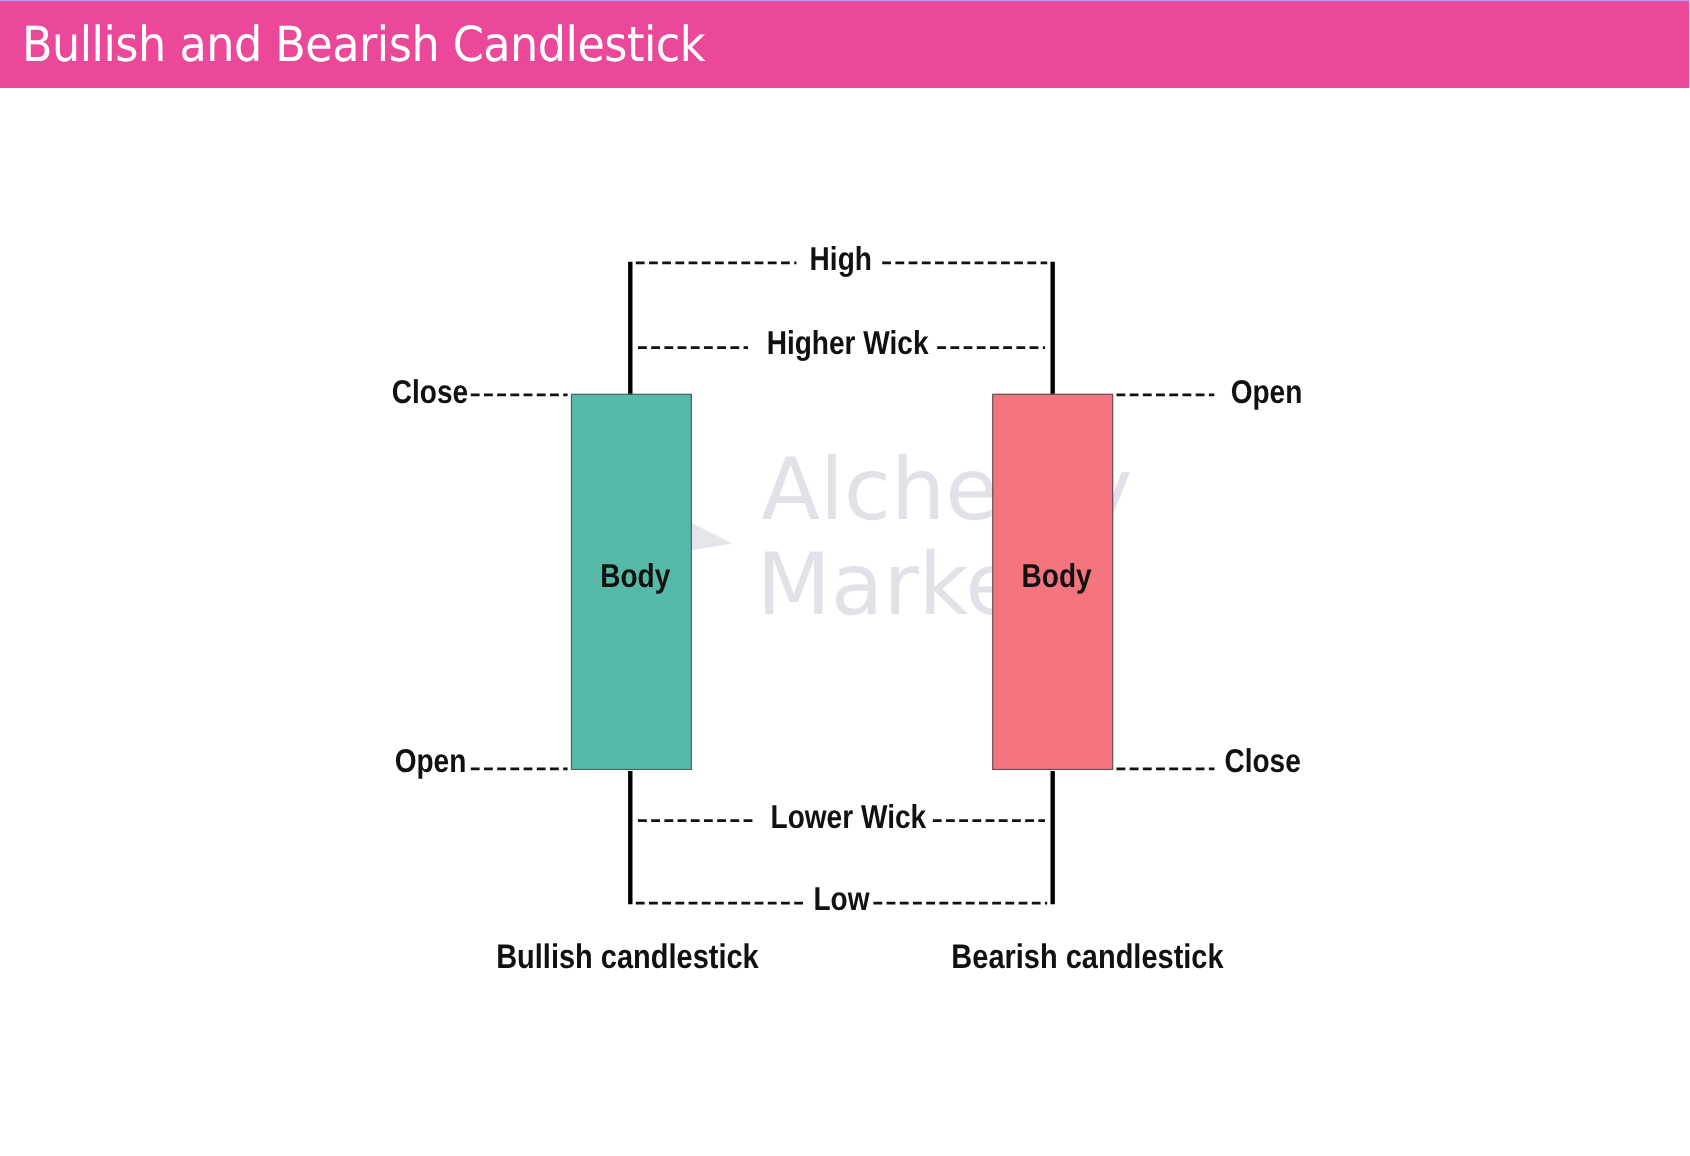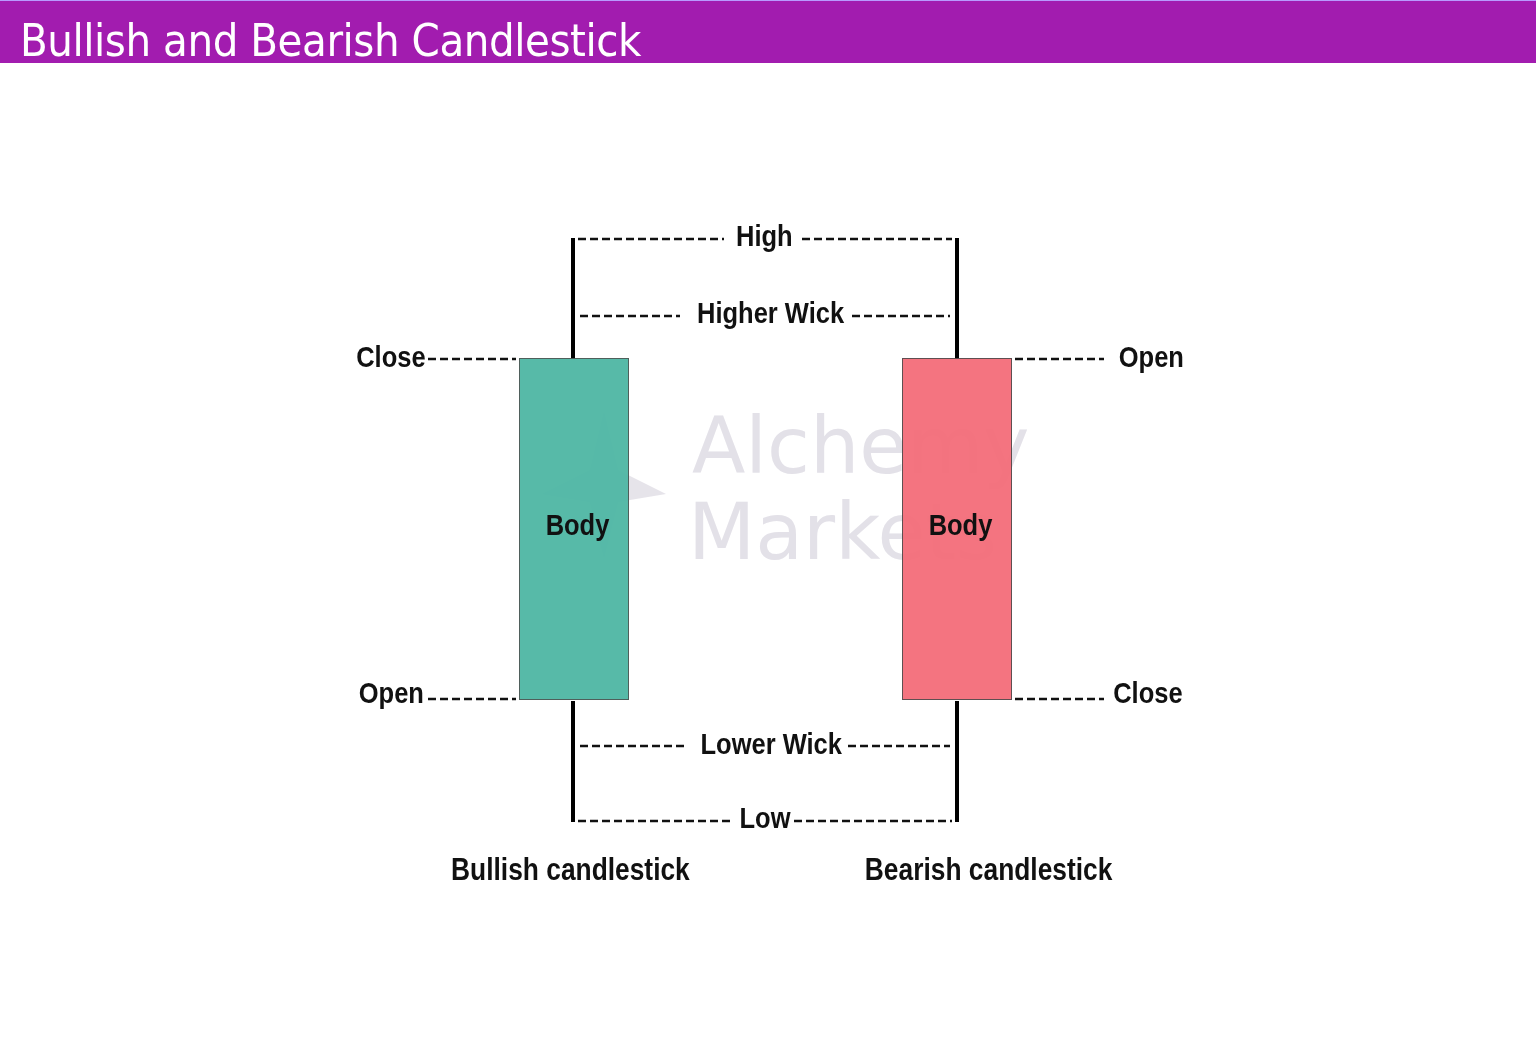--- a/index.html
+++ b/index.html
@@ -1,22 +1,22 @@
 <!DOCTYPE html>
 <html><head>
 <meta charset="utf-8">
 <style>
   html, body { margin: 0; padding: 0; }
   body {
     width: 1536px; height: 1051px; background: #ffffff; position: relative; overflow: hidden;
     font-family: "Liberation Sans", "DejaVu Sans", sans-serif;
   }
   .header {
-    position: absolute; left: 0; top: 0; width: 1536px; height: 63px;
-    background: #a21caf; border-top: 1px solid #b89aff;
+    position: absolute; left: 0; top: 0; width: 1536px; height: 80px;
+    background: #ec4899; border-top: 1px solid #b89aff;
     box-sizing: border-box;
   }
   .header-title {
     position: absolute; left: 20px; top: 14px; color: #ffffff;
     font-size: 44px; font-family: "DejaVu Sans", sans-serif; font-weight: normal;
     letter-spacing: -0.5px; transform: scaleX(0.92); transform-origin: left center;
     white-space: nowrap;
   }
   .diagram { position: absolute; left: 0; top: 84px; width: 1536px; height: 967px; }
   .lbl {

